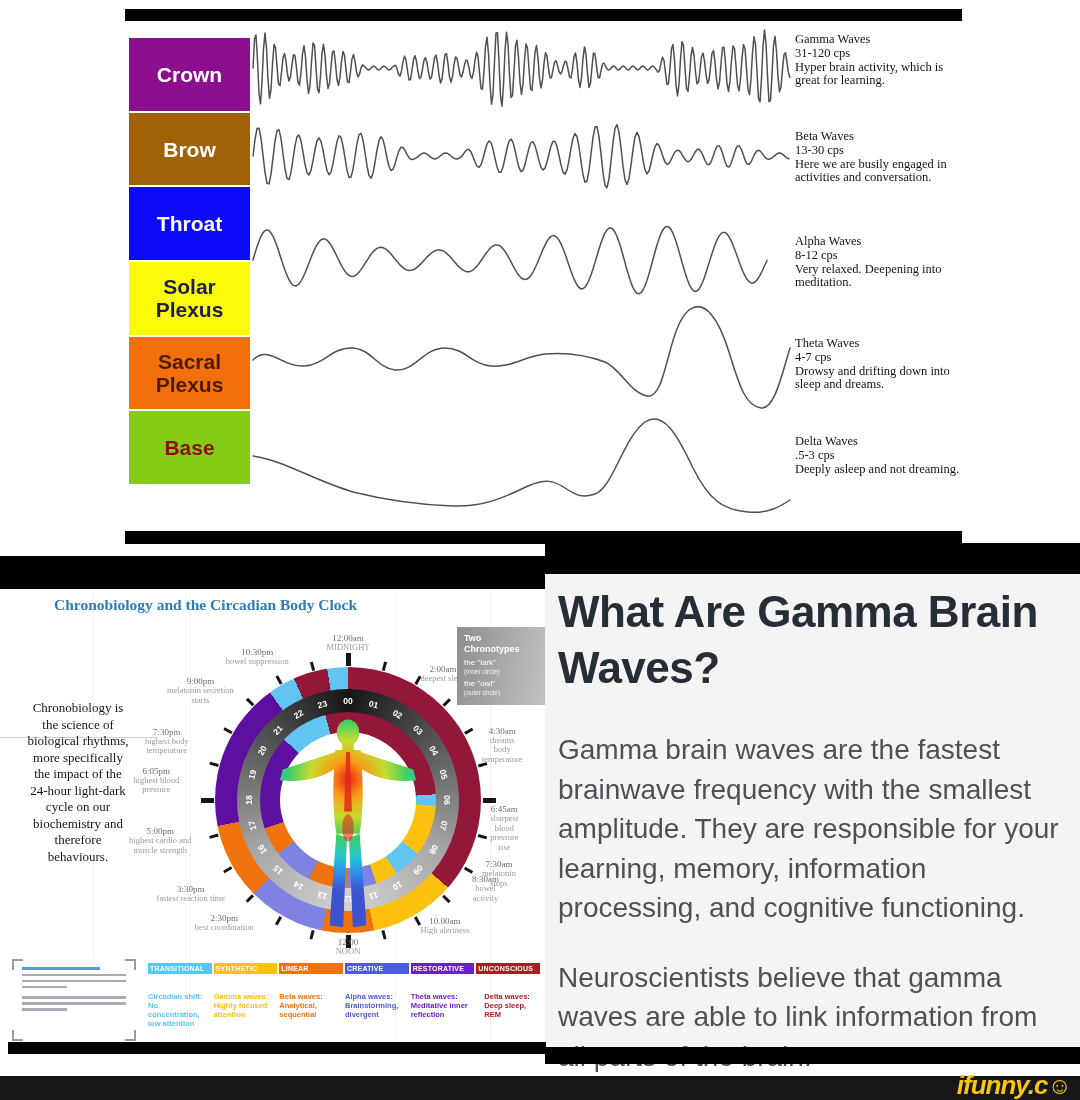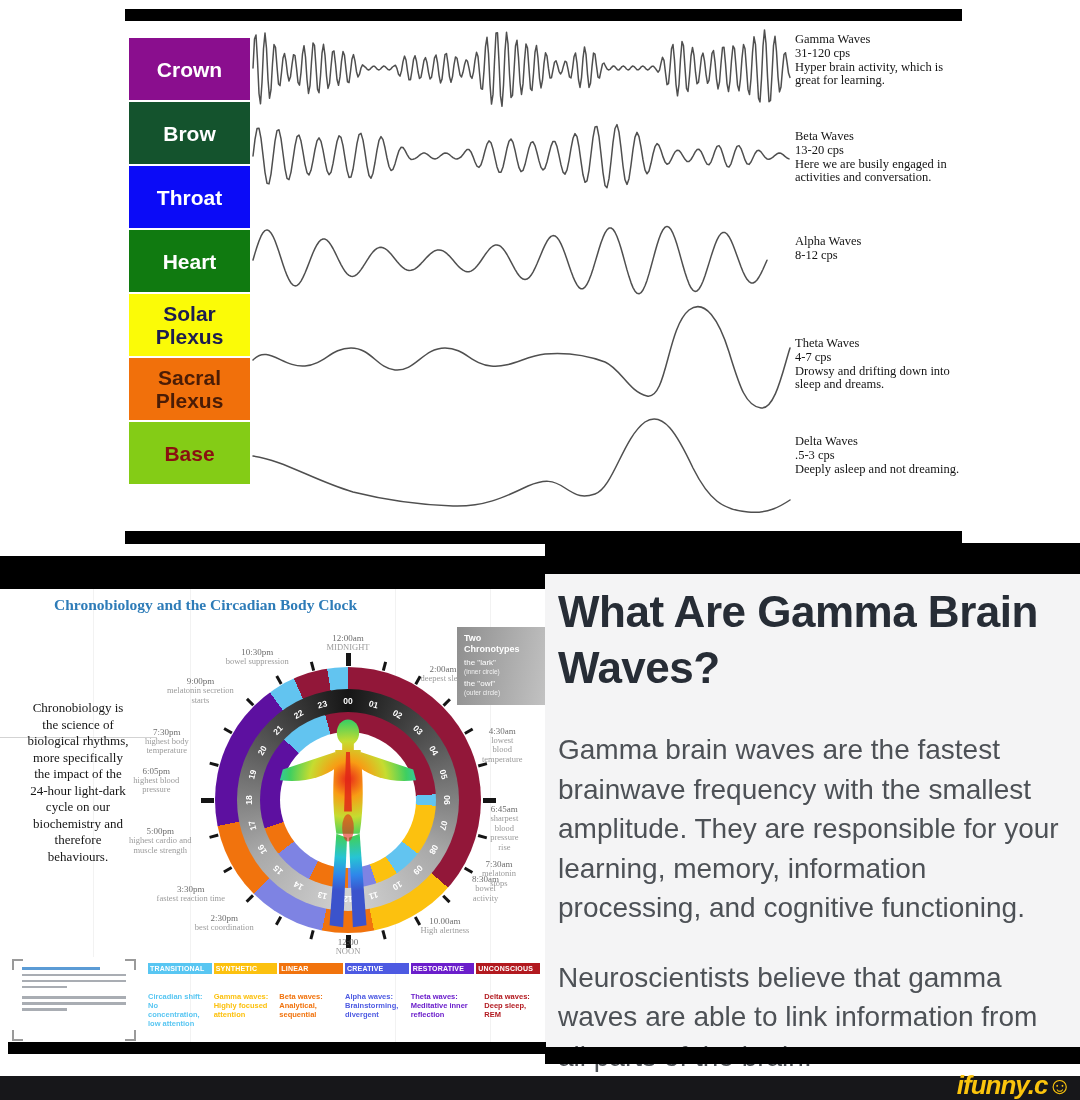--- a/index.html
+++ b/index.html
@@ -89,23 +89,22 @@
 </head>
 <body>
 
 <div class="page">
 
   <div class="blackbar" style="left:125px;top:9px;width:837px;height:12px;"></div>
 
   <div class="chakra-column">
 
   <div class="chakra" style="background: rgb(138, 14, 142); color: rgb(255, 255, 255);">Crown</div>
-      <div class="chakra" style="background: #14532d; color: rgb(255, 255, 255);">Brow</div>
+      <div class="chakra" style="background: #a16207; color: rgb(255, 255, 255);">Brow</div>
       <div class="chakra" style="background: rgb(11, 11, 247); color: rgb(255, 255, 255);">Throat</div>
-      <div class="chakra" style="background: rgb(16, 122, 16); color: rgb(255, 255, 255);">Heart</div>
       <div class="chakra" style="background: rgb(251, 251, 7); color: rgb(29, 29, 80);">Solar Plexus</div>
       <div class="chakra" style="background: rgb(241, 112, 11); color: rgb(74, 28, 6);">Sacral Plexus</div>
       <div class="chakra" style="background: #84cc16; color: rgb(138, 16, 16);">Base</div>
     </div>
 
   <svg class="wave-svg" style="top:16px;" width="537" height="100" viewBox="0 0 537 100">
       <polyline points="0.0,52.0 1.5,23.0 3.0,19.0 4.5,44.6 6.0,77.5 7.5,87.8 9.0,66.5 10.5,32.8 12.0,17.1 13.5,32.4 15.0,63.5 16.5,82.3 18.0,73.7 19.5,47.8 21.0,28.6 22.5,31.3 24.0,50.6 25.5,68.0 27.0,69.6 28.5,56.7 30.0,42.0 31.5,37.4 33.0,45.3 34.5,58.0 36.0,65.0 37.5,60.8 39.0,48.7 40.5,38.7 42.0,39.7 43.5,52.1 45.0,66.3 46.5,69.2 48.0,56.6 49.5,37.8 51.0,29.7 52.5,41.1 54.0,63.5 55.5,77.4 57.0,69.6 58.5,46.0 60.0,27.0 61.5,29.3 63.0,51.0 64.5,73.1 66.0,76.8 67.5,59.7 69.0,37.2 70.5,28.3 72.0,39.3 73.5,59.8 75.0,72.4 76.5,67.6 78.0,50.7 79.5,35.9 81.0,35.0 82.5,47.9 84.0,63.5 85.5,69.3 87.0,60.9 88.5,45.4 90.0,35.6 91.5,39.3 93.0,53.3 94.5,65.8 96.0,66.6 97.5,55.7 99.0,42.9 100.5,38.6 102.0,45.2 103.5,55.7 105.0,61.0 106.5,58.2 108.0,52.0 109.5,48.9 111.0,50.1 112.5,51.3 114.0,53.1 115.5,54.0 117.0,53.3 118.5,51.6 120.0,50.2 121.5,50.2 123.0,51.7 124.5,53.4 126.0,54.0 127.5,53.0 129.0,51.3 130.5,50.1 132.0,50.4 133.5,52.0 135.0,53.6 136.5,53.9 138.0,52.8 139.5,51.0 141.0,50.0 142.5,49.3 144.0,52.6 145.5,58.2 147.0,60.1 148.5,54.9 150.0,45.6 151.5,40.1 153.0,44.0 154.5,54.8 156.0,63.8 157.5,63.7 159.0,54.5 160.5,43.6 162.0,39.7 163.5,45.3 165.0,55.5 166.5,62.5 168.0,61.2 169.5,53.0 171.0,44.3 172.5,41.6 174.0,46.8 175.5,56.3 177.0,62.9 178.5,61.3 180.0,52.0 181.5,41.8 183.0,39.0 184.5,46.5 186.0,59.1 187.5,66.9 189.0,63.1 190.5,50.3 192.0,38.6 193.5,37.5 195.0,47.7 196.5,60.8 198.0,66.3 199.5,60.6 201.0,48.9 202.5,40.9 204.0,42.2 205.5,50.5 207.0,58.8 208.5,61.0 210.0,56.3 211.5,48.8 213.0,43.9 214.5,45.3 216.0,52.2 217.5,60.0 219.0,62.4 220.5,56.1 222.0,44.3 223.5,36.3 225.0,40.6 226.5,56.7 228.0,72.5 229.5,73.2 231.0,54.9 232.5,30.6 234.0,21.3 235.5,37.7 237.0,68.4 238.5,88.1 240.0,78.4 241.5,45.7 243.0,17.0 244.5,16.8 246.0,45.9 247.5,79.9 249.0,90.3 250.5,69.1 252.0,34.8 253.5,16.2 255.0,27.8 256.5,58.2 258.0,81.5 259.5,79.4 261.0,55.2 262.5,30.0 264.0,24.3 265.5,41.6 267.0,66.5 268.5,78.4 270.0,67.9 271.5,44.5 273.0,27.9 274.5,32.0 276.0,52.9 277.5,72.7 279.0,74.4 280.5,57.2 282.0,36.2 283.5,29.5 285.0,42.2 286.5,62.1 288.0,71.9 289.5,64.2 291.0,47.4 292.5,36.8 294.0,40.1 295.5,52.4 297.0,62.0 298.5,61.7 300.0,53.8 301.5,46.2 303.0,44.8 304.5,49.3 306.0,55.3 307.5,58.0 309.0,55.6 310.5,49.9 312.0,45.2 313.5,46.1 315.0,53.2 316.5,61.0 318.0,62.0 319.5,53.0 321.0,40.8 322.5,36.9 324.0,47.1 325.5,63.7 327.0,71.4 328.5,61.6 330.0,42.2 331.5,30.9 333.0,38.4 334.5,57.8 336.0,71.4 337.5,67.3 339.0,50.6 340.5,37.1 342.0,38.1 343.5,50.2 345.0,61.1 346.5,62.0 348.0,54.8 349.5,48.0 351.0,47.0 352.5,50.2 354.0,52.9 355.5,54.0 357.0,53.4 358.5,51.6 360.0,50.1 361.5,50.3 363.0,52.0 364.5,53.7 366.0,53.9 367.5,52.4 369.0,50.6 370.5,50.0 372.0,51.1 373.5,53.0 375.0,54.0 376.5,53.3 378.0,51.4 379.5,50.1 381.0,50.4 382.5,52.1 384.0,53.7 385.5,53.8 387.0,52.4 388.5,50.6 390.0,50.0 391.5,51.1 393.0,52.9 394.5,54.0 396.0,53.3 397.5,51.6 399.0,50.2 400.5,50.3 402.0,51.9 403.5,54.0 405.0,56.2 406.5,54.1 408.0,47.1 409.5,41.3 411.0,44.4 412.5,56.8 414.0,68.7 415.5,67.7 417.0,51.7 418.5,32.8 420.0,28.5 421.5,44.4 423.0,68.3 424.5,79.8 426.0,68.3 427.5,43.1 429.0,25.5 430.5,29.8 432.0,51.7 433.5,72.4 435.0,75.5 436.5,60.0 438.0,40.0 439.5,31.4 441.0,39.5 442.5,56.2 444.0,67.8 445.5,66.3 447.0,54.0 448.5,41.0 450.0,37.1 451.5,44.8 453.0,58.3 454.5,67.3 456.0,64.3 457.5,51.1 459.0,37.4 460.5,34.5 462.0,45.8 463.5,63.2 465.0,72.9 466.5,66.2 468.0,47.5 469.5,31.5 471.0,31.3 472.5,47.6 474.0,67.6 475.5,75.6 477.0,65.1 478.5,44.5 480.0,29.9 481.5,32.6 483.0,50.2 484.5,69.1 486.0,74.8 487.5,62.8 489.0,42.1 490.5,28.5 492.0,32.8 493.5,52.6 495.0,73.4 496.5,78.6 498.0,62.8 499.5,36.8 501.0,20.8 502.5,28.6 504.0,56.0 505.5,82.2 507.0,85.9 508.5,62.6 510.0,30.0 511.5,13.9 513.0,27.5 514.5,60.1 516.0,85.7 517.5,84.4 519.0,58.5 520.5,29.7 522.0,20.3 523.5,35.5 525.0,60.9 526.5,75.9 528.0,71.0 529.5,53.4 531.0,38.5 532.5,36.7 534.0,46.1 535.5,57.1 537.0,61.4"></polyline>
     </svg>
   <svg class="wave-svg" style="top:110px;" width="537" height="90" viewBox="0 0 537 90">
       <polyline points="0.0,46.0 2.0,29.3 4.0,18.6 6.0,18.2 8.0,28.3 10.0,45.1 12.0,62.3 14.0,73.3 16.0,73.9 18.0,64.1 20.0,47.7 22.0,31.2 24.0,20.6 26.0,19.8 28.0,28.6 30.0,43.5 32.0,58.6 34.0,68.4 36.0,69.6 38.0,62.1 40.0,49.2 42.0,35.8 44.0,26.7 46.0,25.1 48.0,31.1 50.0,42.2 52.0,54.1 54.0,62.7 56.0,64.9 58.0,60.3 60.0,50.6 62.0,39.5 64.0,30.9 66.0,27.8 68.0,31.3 70.0,40.2 72.0,51.2 74.0,60.6 76.0,64.8 78.0,62.3 80.0,53.7 82.0,42.1 84.0,31.5 86.0,25.8 88.0,27.3 90.0,35.7 92.0,48.1 94.0,60.1 96.0,67.4 98.0,67.1 100.0,59.3 102.0,46.5 104.0,33.4 106.0,24.6 108.0,23.4 110.0,30.1 112.0,42.4 114.0,55.8 116.0,65.5 118.0,68.2 120.0,63.2 122.0,52.5 124.0,40.1 126.0,30.4 128.0,26.6 130.0,29.6 132.0,37.8 134.0,48.0 136.0,56.5 138.0,60.5 140.0,59.3 142.0,53.9 144.0,46.8 146.0,40.6 148.0,37.3 150.0,37.5 152.0,40.4 154.0,44.3 156.0,47.7 158.0,49.4 160.0,49.3 162.0,48.6 164.0,47.4 166.0,45.7 168.0,44.1 170.0,43.1 172.0,43.1 174.0,44.1 176.0,45.7 178.0,47.4 180.0,48.6 182.0,49.0 184.0,48.4 186.0,47.0 188.0,45.3 190.0,43.8 192.0,43.0 194.0,43.2 196.0,44.3 198.0,46.0 200.0,47.6 202.0,48.7 204.0,49.0 206.0,48.2 208.0,47.0 210.0,44.6 212.0,41.7 214.0,39.6 216.0,39.5 218.0,41.9 220.0,46.6 222.0,52.0 224.0,56.2 226.0,57.4 228.0,54.7 230.0,48.5 232.0,40.8 234.0,34.1 236.0,30.9 238.0,32.7 240.0,39.1 242.0,48.2 244.0,56.9 246.0,62.2 248.0,62.3 250.0,57.0 252.0,48.0 254.0,38.3 256.0,31.2 258.0,29.0 260.0,32.4 262.0,40.2 264.0,49.6 266.0,57.7 268.0,61.7 270.0,60.4 272.0,54.6 274.0,46.1 276.0,37.9 278.0,32.6 280.0,31.8 282.0,35.6 284.0,42.8 286.0,50.9 288.0,57.4 290.0,60.0 292.0,58.1 294.0,52.0 296.0,43.8 298.0,36.1 300.0,31.4 302.0,31.4 304.0,36.6 306.0,45.3 308.0,54.9 310.0,62.1 312.0,64.1 314.0,59.9 316.0,50.3 318.0,38.4 320.0,28.3 322.0,23.6 324.0,26.7 326.0,37.0 328.0,51.3 330.0,64.8 332.0,72.3 334.0,70.9 336.0,60.3 338.0,44.0 340.0,27.6 342.0,17.1 344.0,16.6 346.0,26.8 348.0,44.2 350.0,62.6 352.0,75.4 354.0,77.7 356.0,68.7 358.0,51.5 360.0,32.4 362.0,18.5 364.0,14.6 366.0,22.1 368.0,37.9 370.0,56.0 372.0,69.8 374.0,74.4 376.0,68.7 378.0,55.2 380.0,39.4 382.0,27.1 384.0,22.4 386.0,26.6 388.0,37.2 390.0,49.9 392.0,59.8 394.0,63.8 396.0,61.0 398.0,53.3 400.0,44.0 402.0,36.7 404.0,33.6 406.0,35.4 408.0,40.6 410.0,46.9 412.0,51.9 414.0,54.2 416.0,53.3 418.0,49.9 420.0,45.7 422.0,42.0 424.0,40.2 426.0,40.5 428.0,42.8 430.0,46.1 432.0,49.3 434.0,51.4 436.0,51.5 438.0,49.5 440.0,46.1 442.0,42.3 444.0,39.6 446.0,39.2 448.0,41.4 450.0,45.6 452.0,50.5 454.0,54.1 456.0,54.8 458.0,52.1 460.0,46.7 462.0,40.7 464.0,36.4 466.0,35.6 468.0,38.7 470.0,44.8 472.0,51.5 474.0,56.2 476.0,57.1 478.0,53.8 480.0,47.6 482.0,41.0 484.0,36.4 486.0,35.6 488.0,38.6 490.0,44.1 492.0,49.9 494.0,53.8 496.0,54.4 498.0,52.0 500.0,47.8 502.0,43.5 504.0,40.7 506.0,40.3 508.0,41.9 510.0,44.6 512.0,47.2 514.0,48.9 516.0,49.2 518.0,48.5 520.0,47.1 522.0,45.3 524.0,43.8 526.0,43.0 528.0,43.3 530.0,44.6 532.0,46.4 534.0,48.0 536.0,48.9"></polyline>
@@ -126,26 +125,27 @@
 
   <div class="wave-notes">
 
   <div class="wave-note">
       <span>Gamma Waves</span>
       <span>31-120 cps</span>
       <span>Hyper brain activity, which is great for learning.</span>
     </div>
       <div class="wave-note">
       <span>Beta Waves</span>
-      <span>13-20 cps</span>
+      <span>13-30 cps</span>
       <span>Here we are busily engaged in activities and conversation.</span>
     </div>
       <div class="wave-note">
       <span>Alpha Waves</span>
       <span>8-12 cps</span>
+      <span>Very relaxed. Deepening into meditation.</span>
     </div>
       <div class="wave-note">
       <span>Theta Waves</span>
       <span>4-7 cps</span>
       <span>Drowsy and drifting down into sleep and dreams.</span>
     </div>
       <div class="wave-note">
       <span>Delta Waves</span>
       <span>.5-3 cps</span>
       <span>Deeply asleep and not dreaming.</span>
@@ -251,21 +251,21 @@
     <div class="time-label" style="left: 160px; top: 3px; transform: translate(-50%, -50%);">
         <span class="tl-time">12:00am</span>
         <span class="tl-desc">MIDNIGHT</span>
       </div>
         <div class="time-label" style="left: 232.5px; top: 34.4263px; transform: translateY(-50%);">
         <span class="tl-time">2:00am</span>
         <span class="tl-desc">deepest sleep</span>
       </div>
         <div class="time-label" style="left: 293.963px; top: 104.511px; transform: translateY(-50%);">
         <span class="tl-time">4:30am</span>
-        <span class="tl-desc">lowest blood temperature</span>
+        <span class="tl-desc">dreams body temperature</span>
       </div>
         <div class="time-label" style="left: 302.214px; top: 188.288px; transform: translateY(-50%);">
         <span class="tl-time">6:45am</span>
         <span class="tl-desc">sharpest blood pressure rise</span>
       </div>
         <div class="time-label" style="left: 293.963px; top: 233px; transform: translateY(-50%);">
         <span class="tl-time">7:30am</span>
         <span class="tl-desc">melatonin stops</span>
       </div>
         <div class="time-label" style="left: 275.036px; top: 248.27px; transform: translateY(-50%); text-align: center;">

